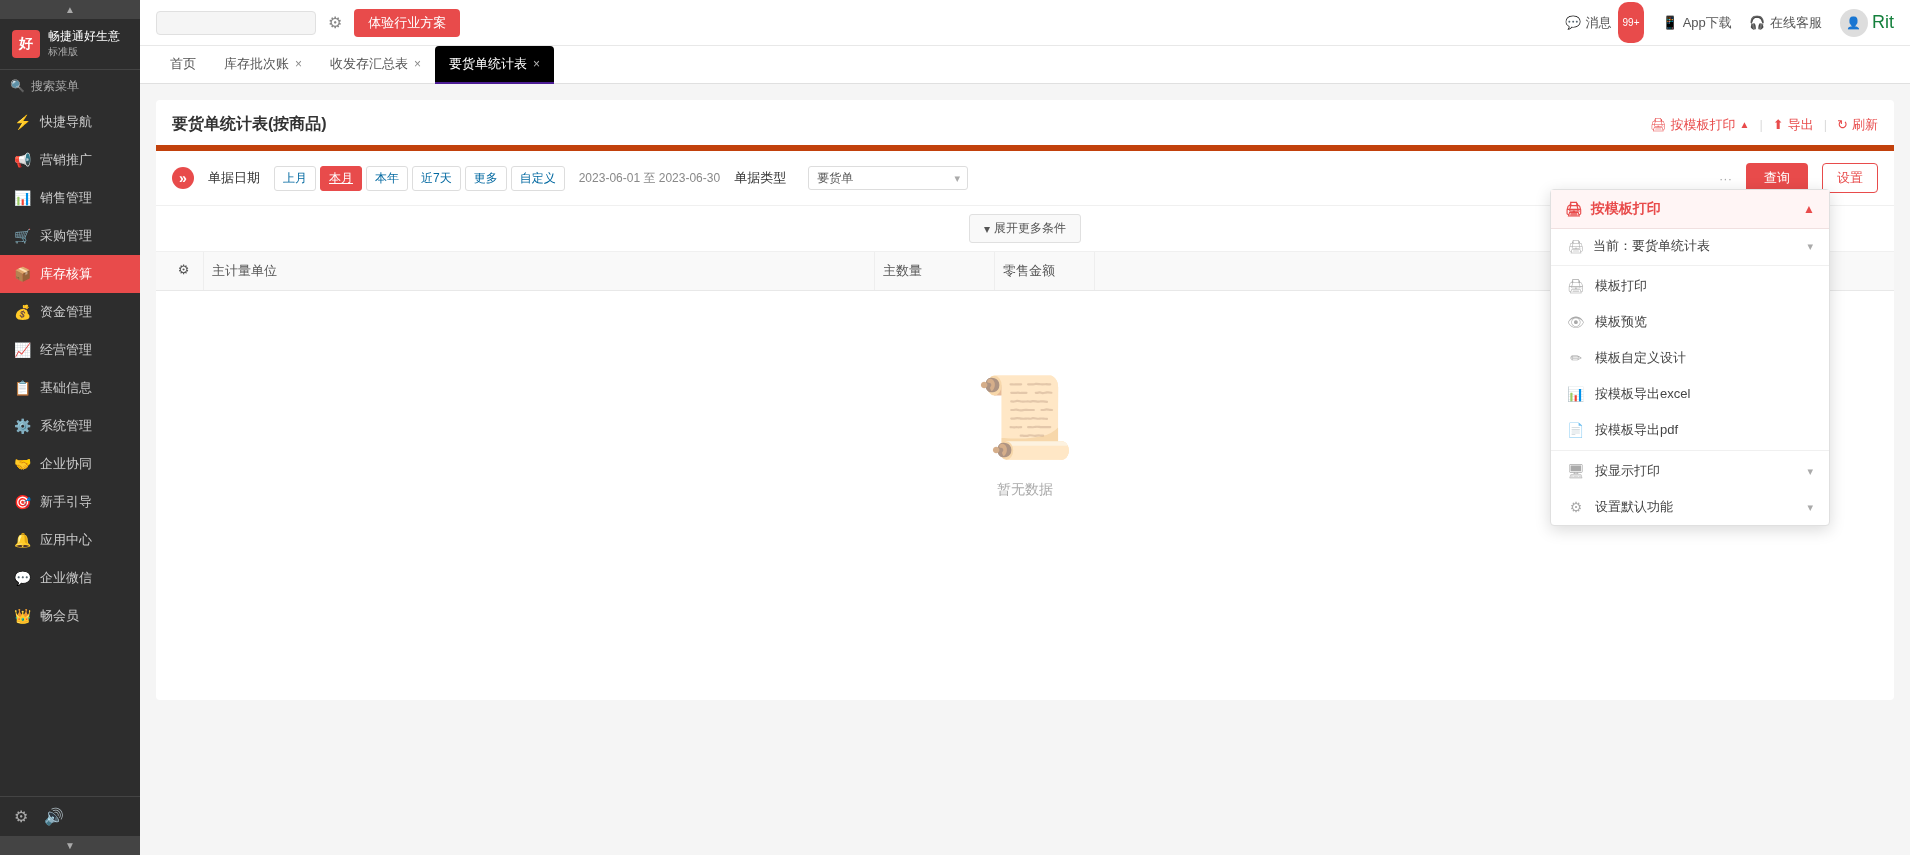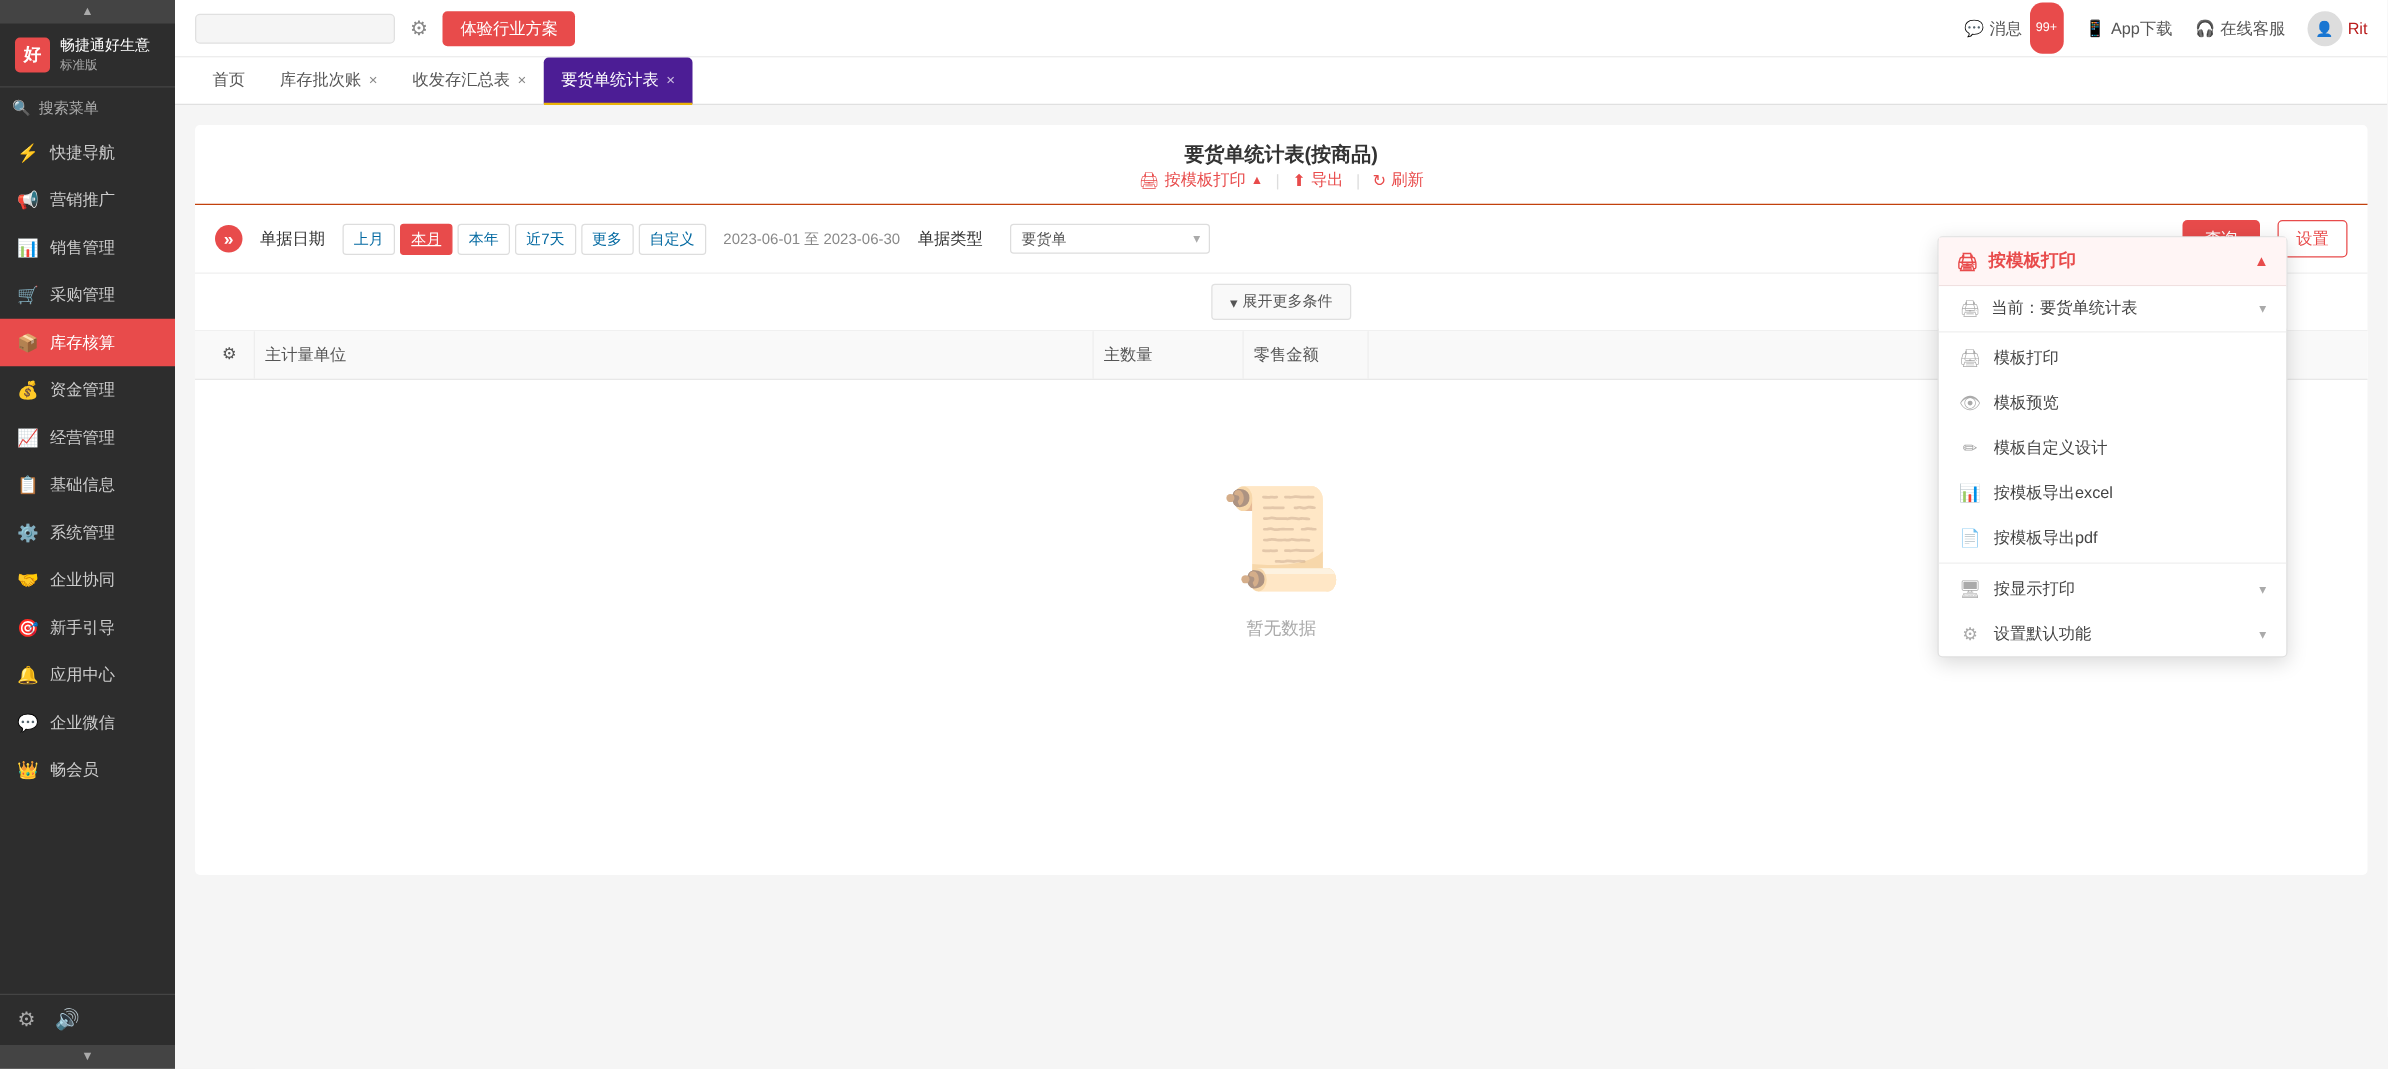--- a/index.html
+++ b/index.html
@@ -106,41 +106,41 @@
     }
     .badge {
       background: #e84b4b; color: #fff; border-radius: 10px;
       font-size: 10px; padding: 15px 5px; margin-left: 2px;
     }
     .avatar {
       width: 28px; height: 28px; border-radius: 50%;
       background: #ddd; display: flex; align-items: center; justify-content: center;
       font-size: 12px; color: #888;
     }
-    .username { font-size: 13px; color: #b91c1c; }
+    .username { font-size: 18px; color: #15803d; }
 
     
     .tabs {
       background: #fff;
       display: flex;
       align-items: center;
       padding: 0 16px;
       border-bottom: 1px solid #e0e0e0;
       height: 38px;
       flex-shrink: 0;
       gap: 0;
     }
     .tab {
       display: flex; align-items: center; gap: 6px;
       padding: 0 14px; height: 38px; cursor: pointer;
       font-size: 13px; color: #555; border-bottom: 2px solid transparent;
       white-space: nowrap;
     }
     .tab.active {
-      background: #4c1d95; color: #fff; border-bottom: 2px solid #eab308;
+      background: #000000; color: #fff; border-bottom: 2px solid #4c1d95;
       border-radius: 4px 4px 0 0;
     }
     .tab .close-icon { font-size: 12px; cursor: pointer; opacity: 0.7; }
     .tab-home { color: #555; }
 
     
     .content {
       flex: 1;
       background: #f5f5f5;
       padding: 16px;
@@ -154,22 +154,21 @@
       border-radius: 4px;
       padding: 0;
       min-height: 600px;
       position: relative;
     }
     .page-header {
       padding: 14px 16px 10px;
       display: flex;
       align-items: center;
       justify-content: space-between;
-      border-bottom: 1px solid #c2410c;
-      flex-direction: column;
+      border-bottom: 6px solid #c2410c;
     }
     .page-title { font-size: 16px; font-weight: bold; color: #333; }
     .action-btn {
       display: flex; align-items: center; gap: 4px;
       cursor: pointer; color: #e84b4b; font-size: 13px; border: none; background: none;
     }
     .query-btn {
       background: #e84b4b; color: #fff; border: none; border-radius: 4px;
       padding: 6px 18px; font-size: 13px; cursor: pointer;
     }

